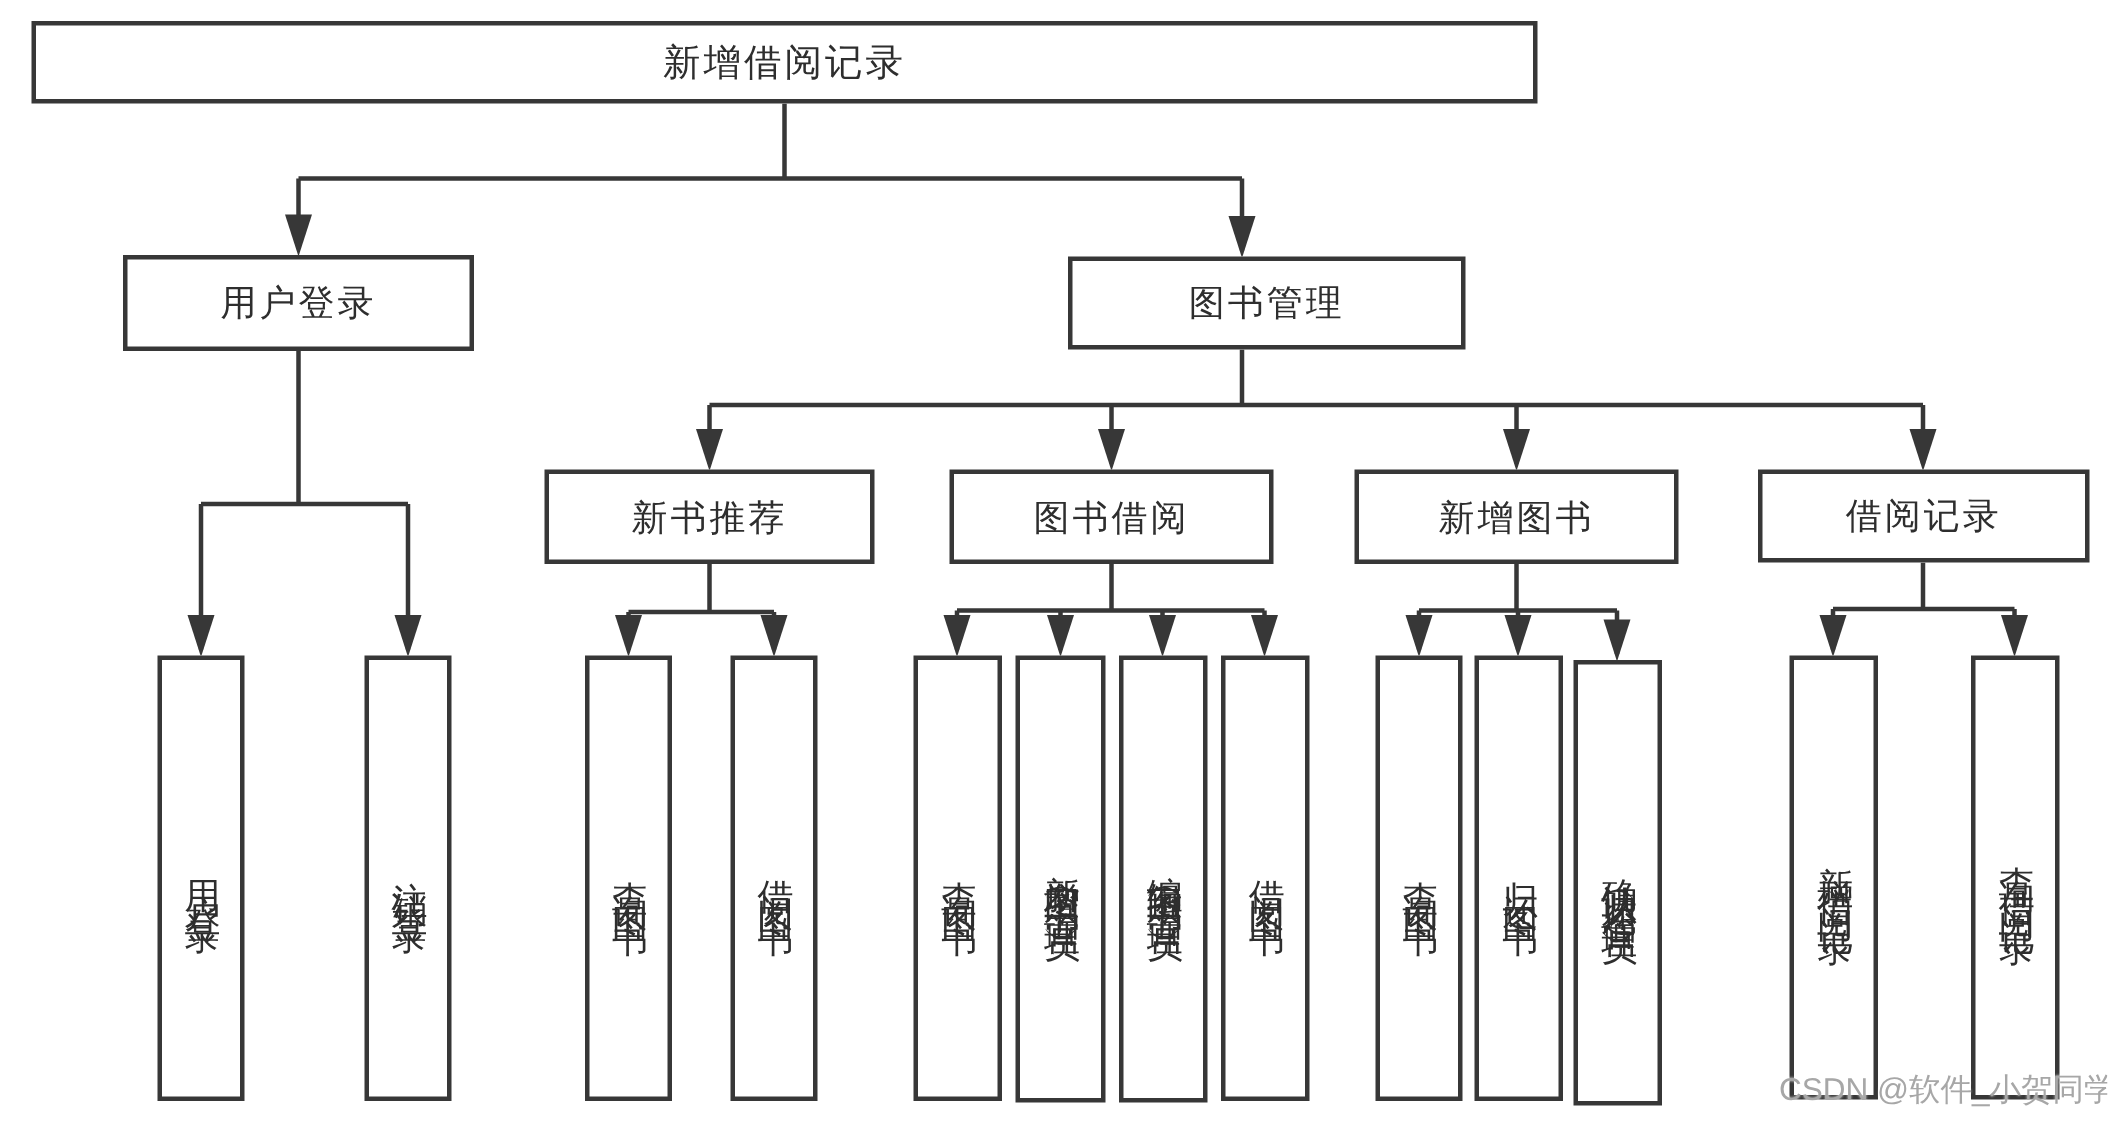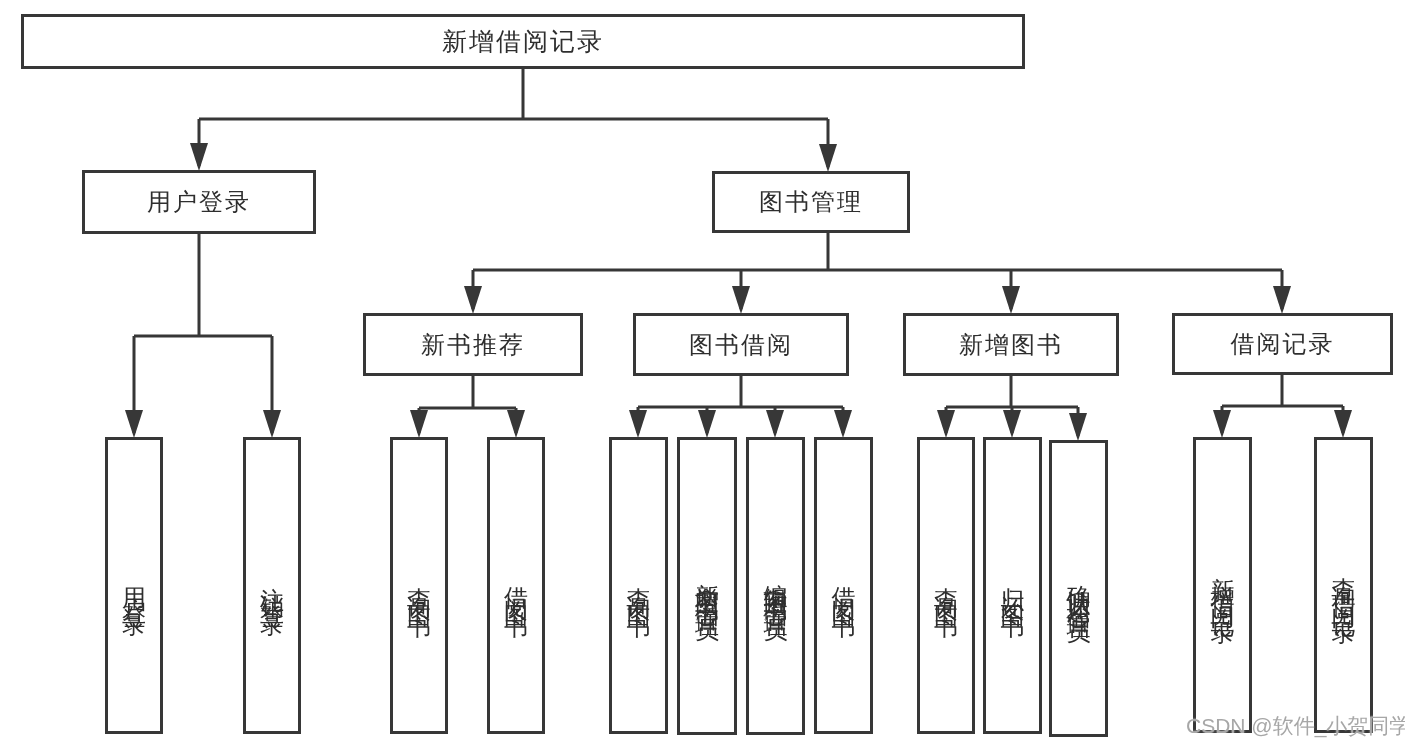--- a/index.html
+++ b/index.html
@@ -98,21 +98,21 @@
     </g>
   </svg>
 
   <div class="node h root" style="left:21px;top:14px;width:1004px;height:55px">
     <span>新增借阅记录</span>
   </div>
 
   <div class="node h" style="left:82px;top:170px;width:234px;height:64px">
     <span>用户登录</span>
   </div>
-  <div class="node h" style="left:712px;top:171px;width:198px;height:62px">
+  <div class="node h" style="left:712px;top:171px;width:265px;height:62px">
     <span>图书管理</span>
   </div>
 
   <div class="node h" style="left:363px;top:313px;width:220px;height:63px">
     <span>新书推荐</span>
   </div>
   <div class="node h" style="left:633px;top:313px;width:216px;height:63px">
     <span>图书借阅</span>
   </div>
   <div class="node h" style="left:903px;top:313px;width:216px;height:63px">

